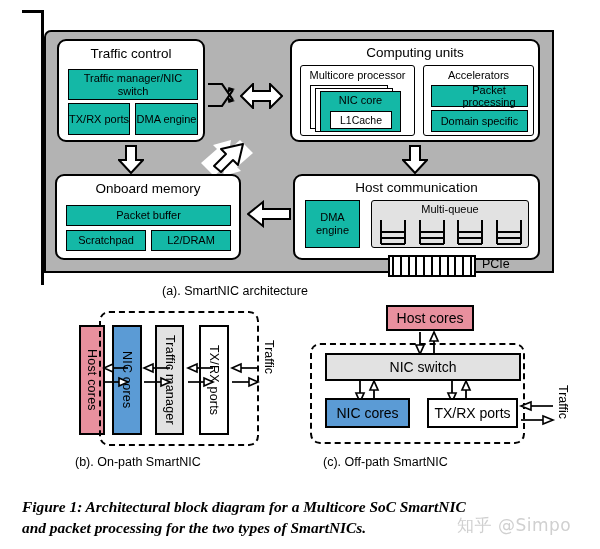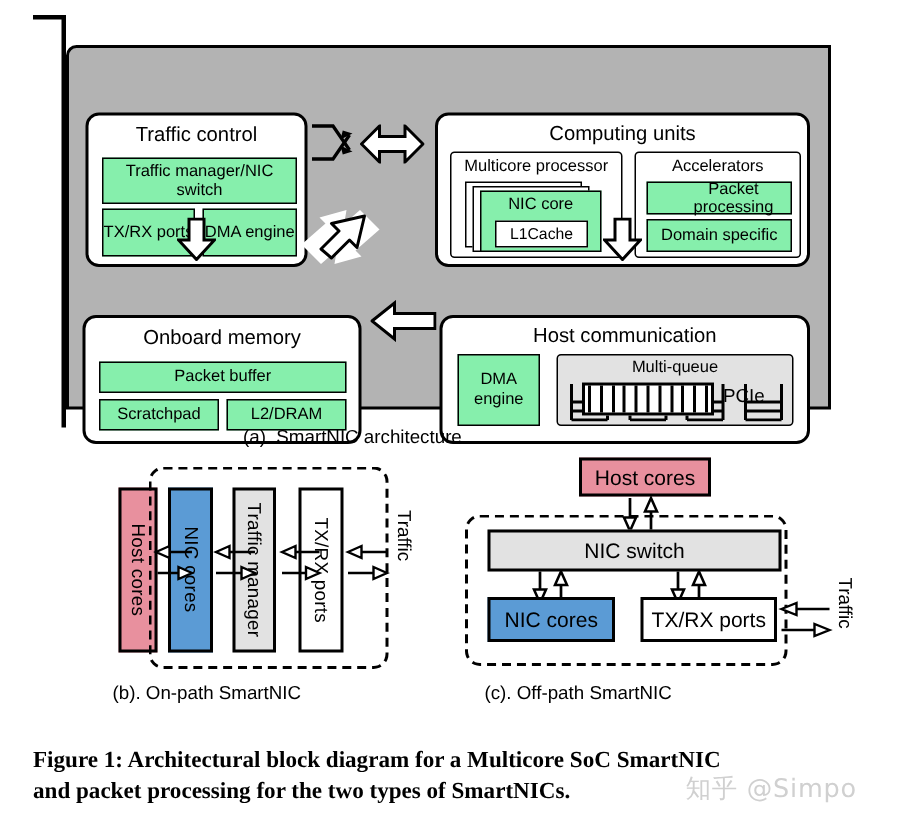--- a/index.html
+++ b/index.html
@@ -33,21 +33,20 @@
     background: #b3b3b3;
     border: 2px solid #000;
     border-top-left-radius: 7px;
   }
 
   
   .group {
     background: #ffffff;
     border: 2px solid #000;
     border-radius: 9px;
-    margin-top: 36px;
   }
   .group-title {
     text-align: center;
     font-size: 13.5px;
     line-height: 16px;
     color: #000;
   }
 
   
   .subpanel {
@@ -56,21 +55,21 @@
     border-radius: 3px;
   }
   .subpanel-title {
     text-align: center;
     font-size: 11px;
     line-height: 13px;
   }
 
   
   .leafbox {
-    background: #86efac;
+    background: #14b8a6;
     border: 1.5px solid #000;
     display: flex;
     align-items: center;
     justify-content: center;
     text-align: center;
     font-size: 11px;
     line-height: 12.5px;
   }
   .leafbox.white { background: #ffffff; }
 
@@ -146,20 +145,21 @@
   }
 
   
   #caption {
     left: 22px; top: 496px; width: 560px;
     font-family: "Liberation Serif", serif;
     font-weight: bold;
     font-size: 15.4px;
     line-height: 21px;
     color: #000;
+    font-style: italic;
   }
   #watermark {
     left: 457px; top: 514px;
     font-size: 17px;
     color: #d0d0d0;
     font-family: "DejaVu Sans", sans-serif;
     white-space: nowrap;
     letter-spacing: 0.5px;
   }
 </style>

